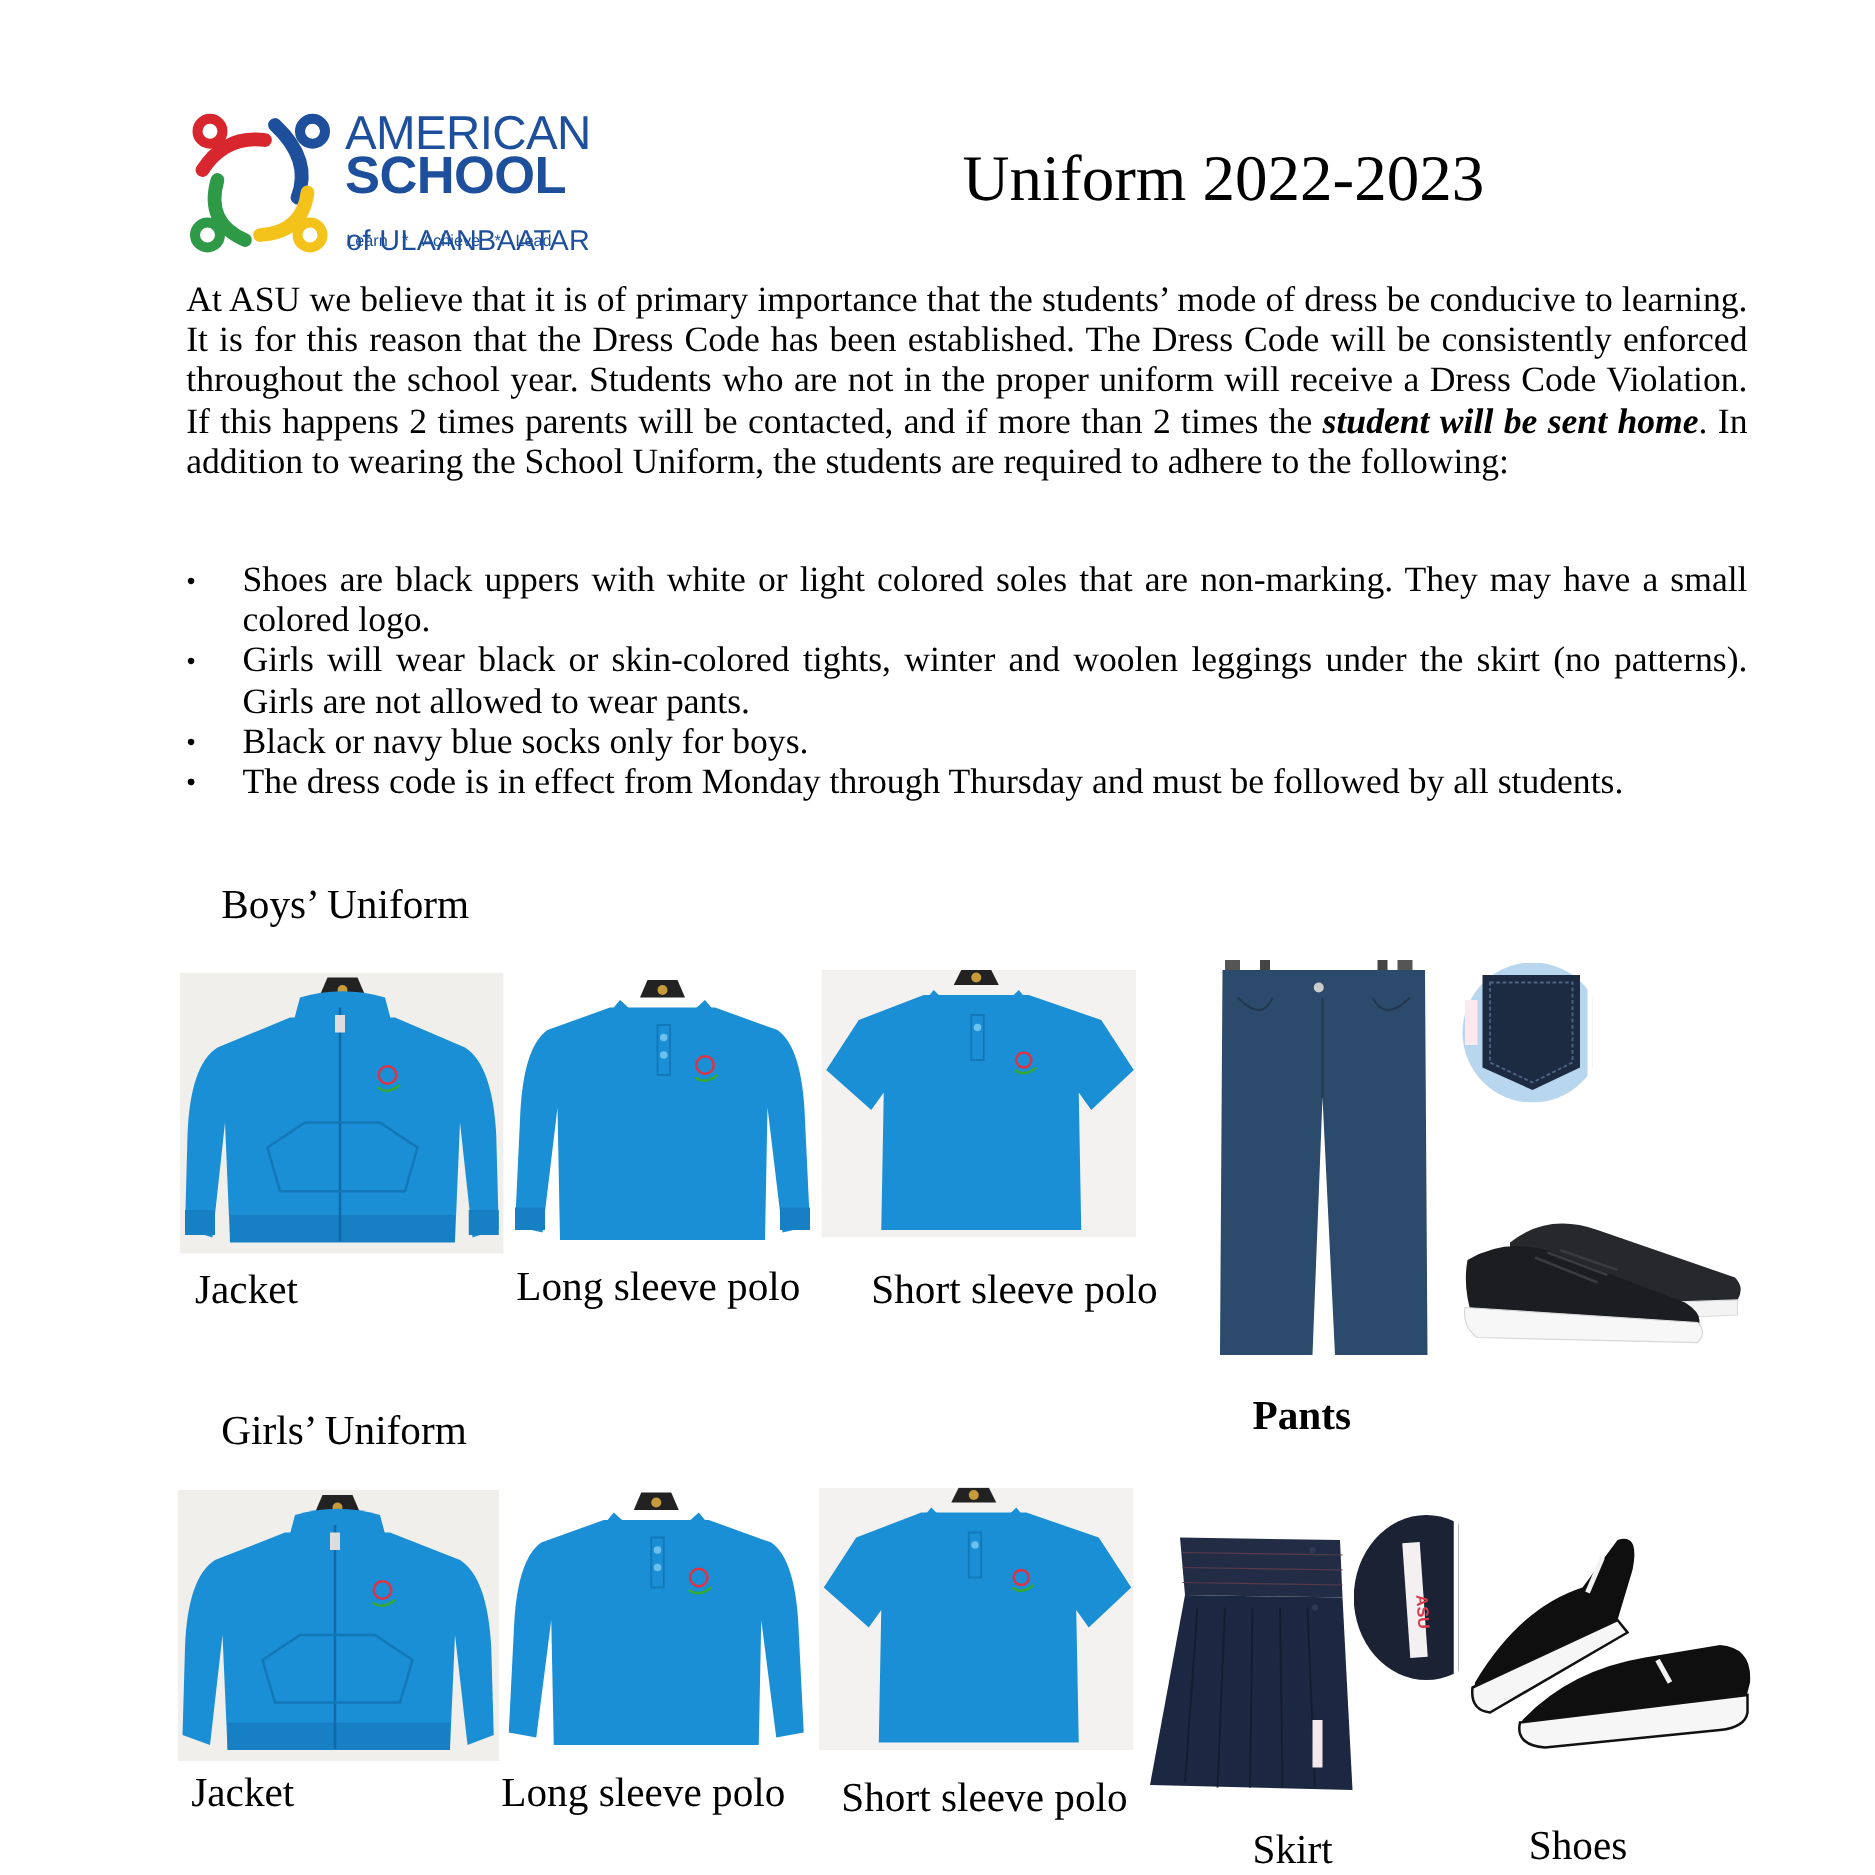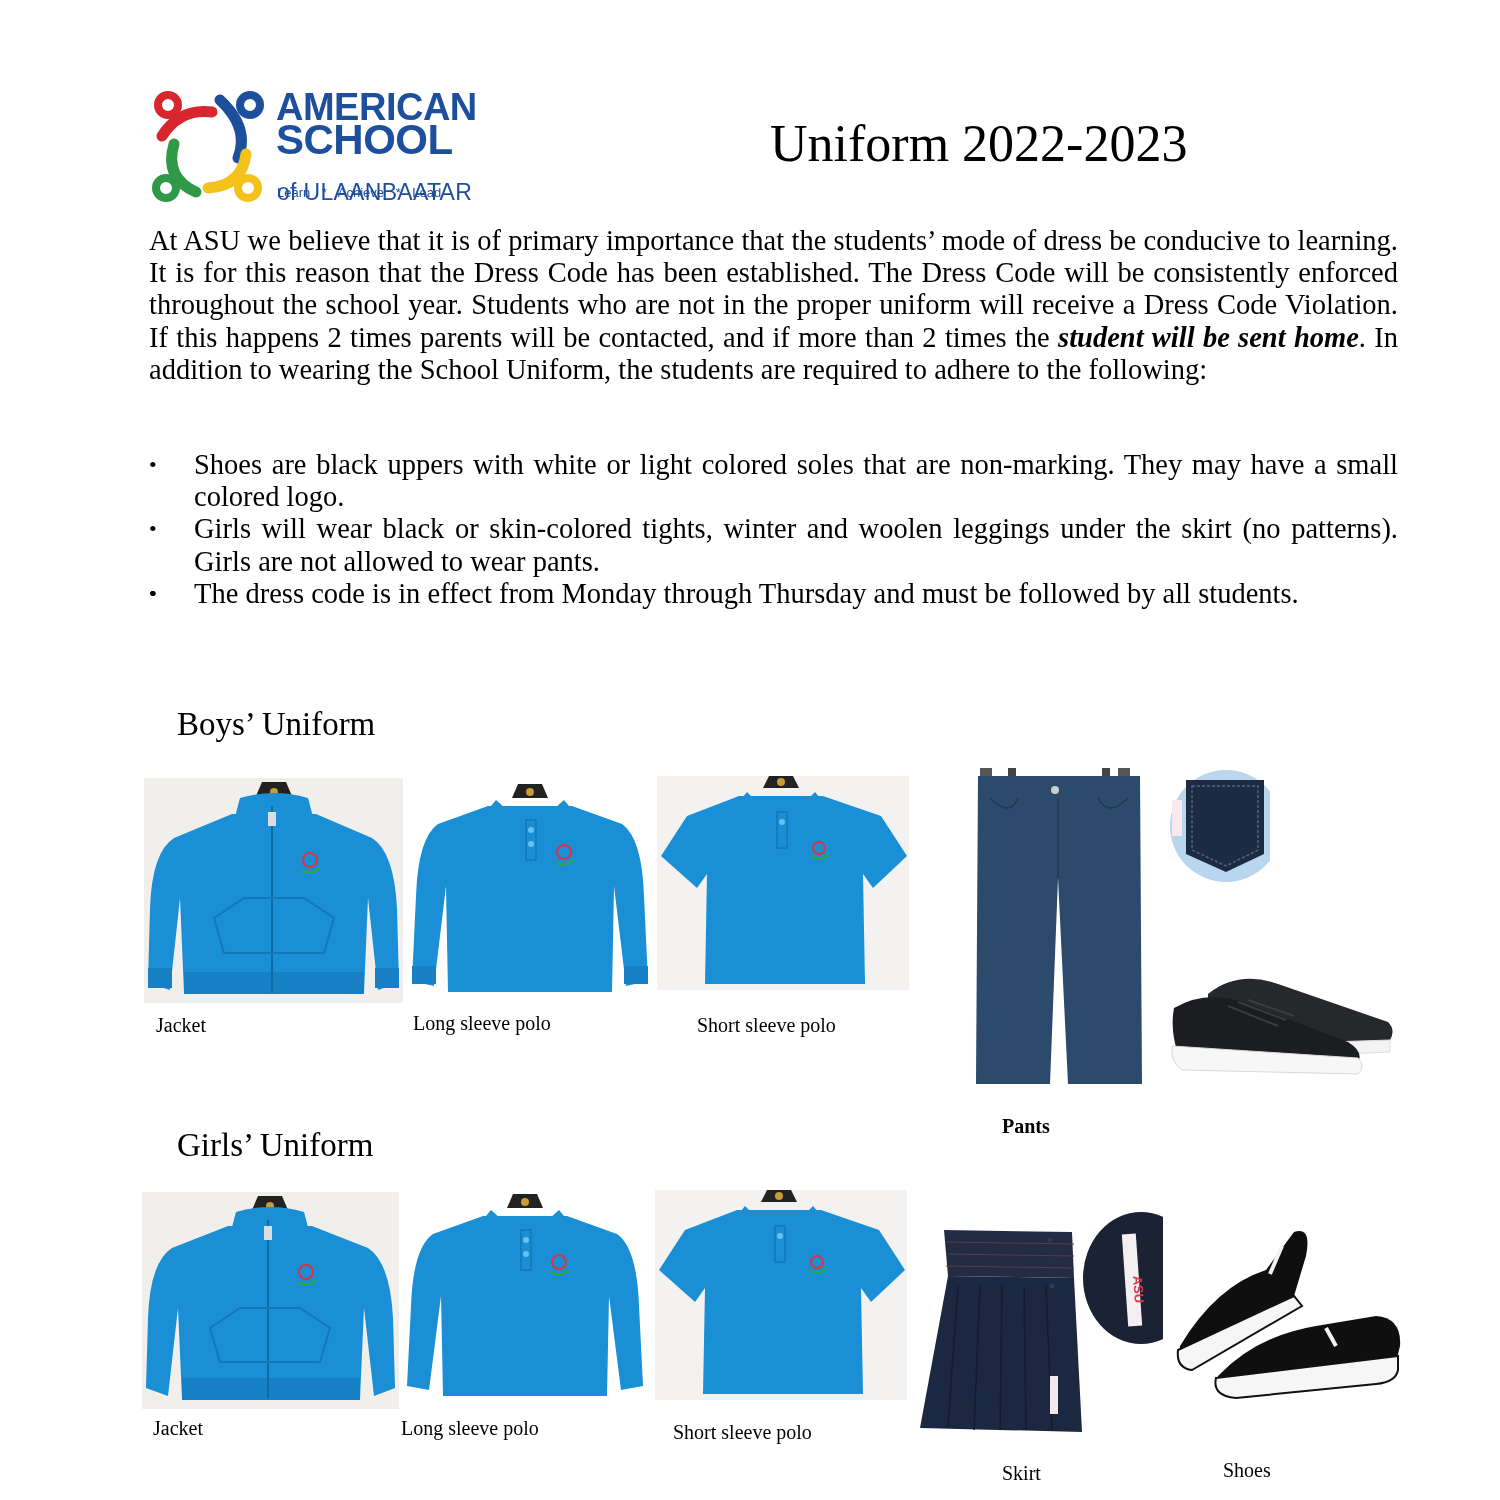--- a/index.html
+++ b/index.html
@@ -4,39 +4,39 @@
 <style>
   html, body { margin: 0; padding: 0; background: #ffffff; }
   body { width: 1500px; height: 1500px; position: relative; overflow: hidden;
          font-family: "Liberation Serif", "DejaVu Serif", serif; color: #000; }
   .abs { position: absolute; }
 
   
   .logo { left: 150px; top: 88px; width: 330px; height: 120px; }
   .logo-mark { left: 0; top: 0; width: 120px; height: 118px; }
   .logo-text { left: 126px; top: 0; font-family: "Liberation Sans", "DejaVu Sans", sans-serif; color: #1d4f9c; }
-  .logo-l1 { position:absolute; left:0; top:0; font-size: 38px; font-weight: bold; letter-spacing: -0.5px; line-height: 38px; white-space: nowrap; }
+  .logo-l1 { position:absolute; left:0; top:0; font-size: 38px; font-weight: normal; letter-spacing: -0.5px; line-height: 38px; white-space: nowrap; }
   .logo-l2 { position:absolute; left:0; top:33px; font-size: 42px; font-weight: bold; letter-spacing: -0.5px; line-height: 38px; }
   .logo-l3 { position:absolute; left:1px; top:72px; font-size: 23px; line-height: 24px; white-space: nowrap; letter-spacing: 0.3px; margin-top: 20px; }
   .logo-l4 { position:absolute; left:1px; top:98px; font-size: 13px; line-height: 14px; white-space: nowrap; word-spacing: 8px; }
 
   .title { left: 770px; top: 114px; font-size: 52px; font-weight: normal; white-space: nowrap; }
 
   .intro { left: 149px; top: 225px; width: 1249px; font-size: 28.5px; line-height: 32.2px; text-align: justify; }
   .intro b { font-weight: bold; font-style: italic; }
 
   .rules { left: 149px; top: 449px; width: 1249px; margin: 0; padding: 0; list-style: none; font-size: 28.5px; line-height: 32.2px; }
   .rules li { position: relative; padding-left: 45px; text-align: justify; }
   .rules li .bullet { position: absolute; left: 0; top: 0; font-size: 22px; }
 
   .section-h { font-size: 33px; font-weight: normal; white-space: nowrap; margin-left: 28px; }
   .boys-h { left: 149px; top: 706px; }
   .girls-h { left: 149px; top: 1127px; }
 
-  .caption { font-size: 20px; white-space: nowrap; }
+  .caption { font-size: 33px; white-space: nowrap; }
 
   .photo { overflow: hidden; }
   svg { display: block; }
 </style>
 </head>
 <body>
 
 <div class="abs logo">
   <div class="abs logo-mark">
     <svg width="120" height="118" viewBox="0 0 120 118">
@@ -62,21 +62,21 @@
   </div>
 </div>
 
 <div class="abs title">Uniform 2022-2023</div>
 
 <p class="abs intro" style="margin:0"><span>At ASU we believe that it is of primary importance that the students’ mode of dress be conducive to learning. It is for this reason that the Dress Code has been established. The Dress Code will be consist­ently enforced throughout the school year. Students who are not in the proper uniform will receive a Dress Code Violation.  If this happens 2 times parents will be contacted, and if more than 2 times the </span><b>student will be sent home</b><span>. In addition to wearing the School Uniform, the students are required to adhere to the following:</span></p>
 
 <ul class="abs rules">
   <li><span class="bullet">•</span><span>Shoes are black uppers with white or light colored soles that are non-marking. They may have a small colored logo.</span></li>
   <li><span class="bullet">•</span><span>Girls will wear black or skin-colored tights, winter and woolen leggings under the skirt (no pat­terns).  Girls are not allowed to wear pants.</span></li>
-  <li><span class="bullet">•</span></li>
+  <li><span class="bullet">•</span><span>Black or navy blue socks only for boys.</span></li>
   <li><span class="bullet">•</span></li>
   <li><span class="bullet">•</span><span>The dress code is in effect from Monday through Thursday and must be followed by all students.</span></li>
 </ul>
 
 <div class="abs section-h boys-h">Boys’  Uniform</div>
 
 <div class="abs photo" style="left:144px; top:778px; width:259px; height:225px;">
   <svg width="259" height="225" viewBox="0 0 259 225">
     <rect width="259" height="225" fill="#f1efec"></rect>
     <path d="M118 4 h24 l6 14 h-36 z" fill="#222"></path>

